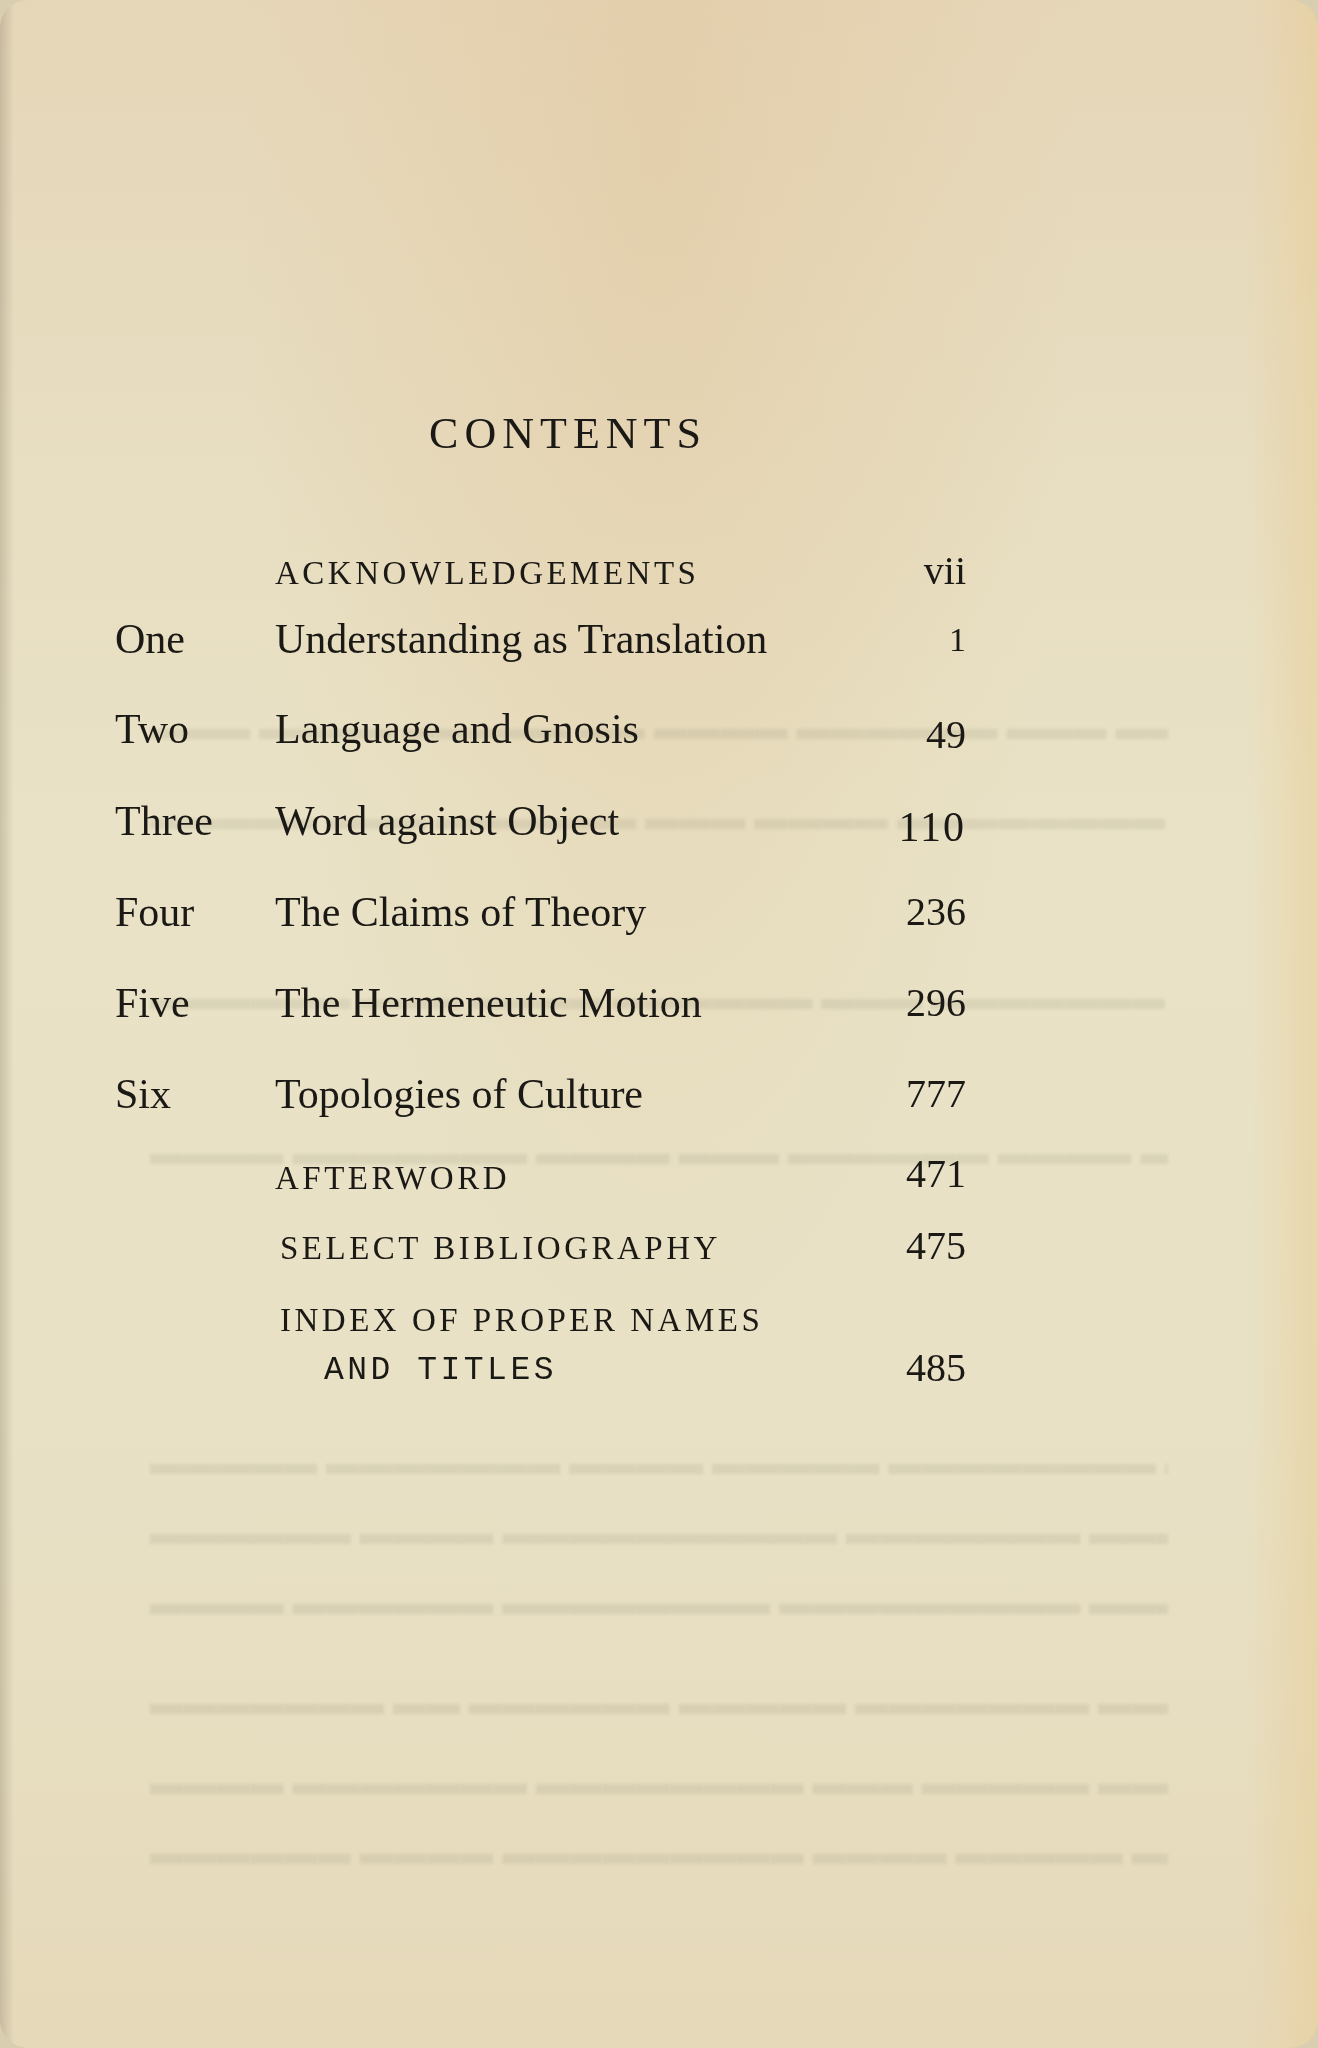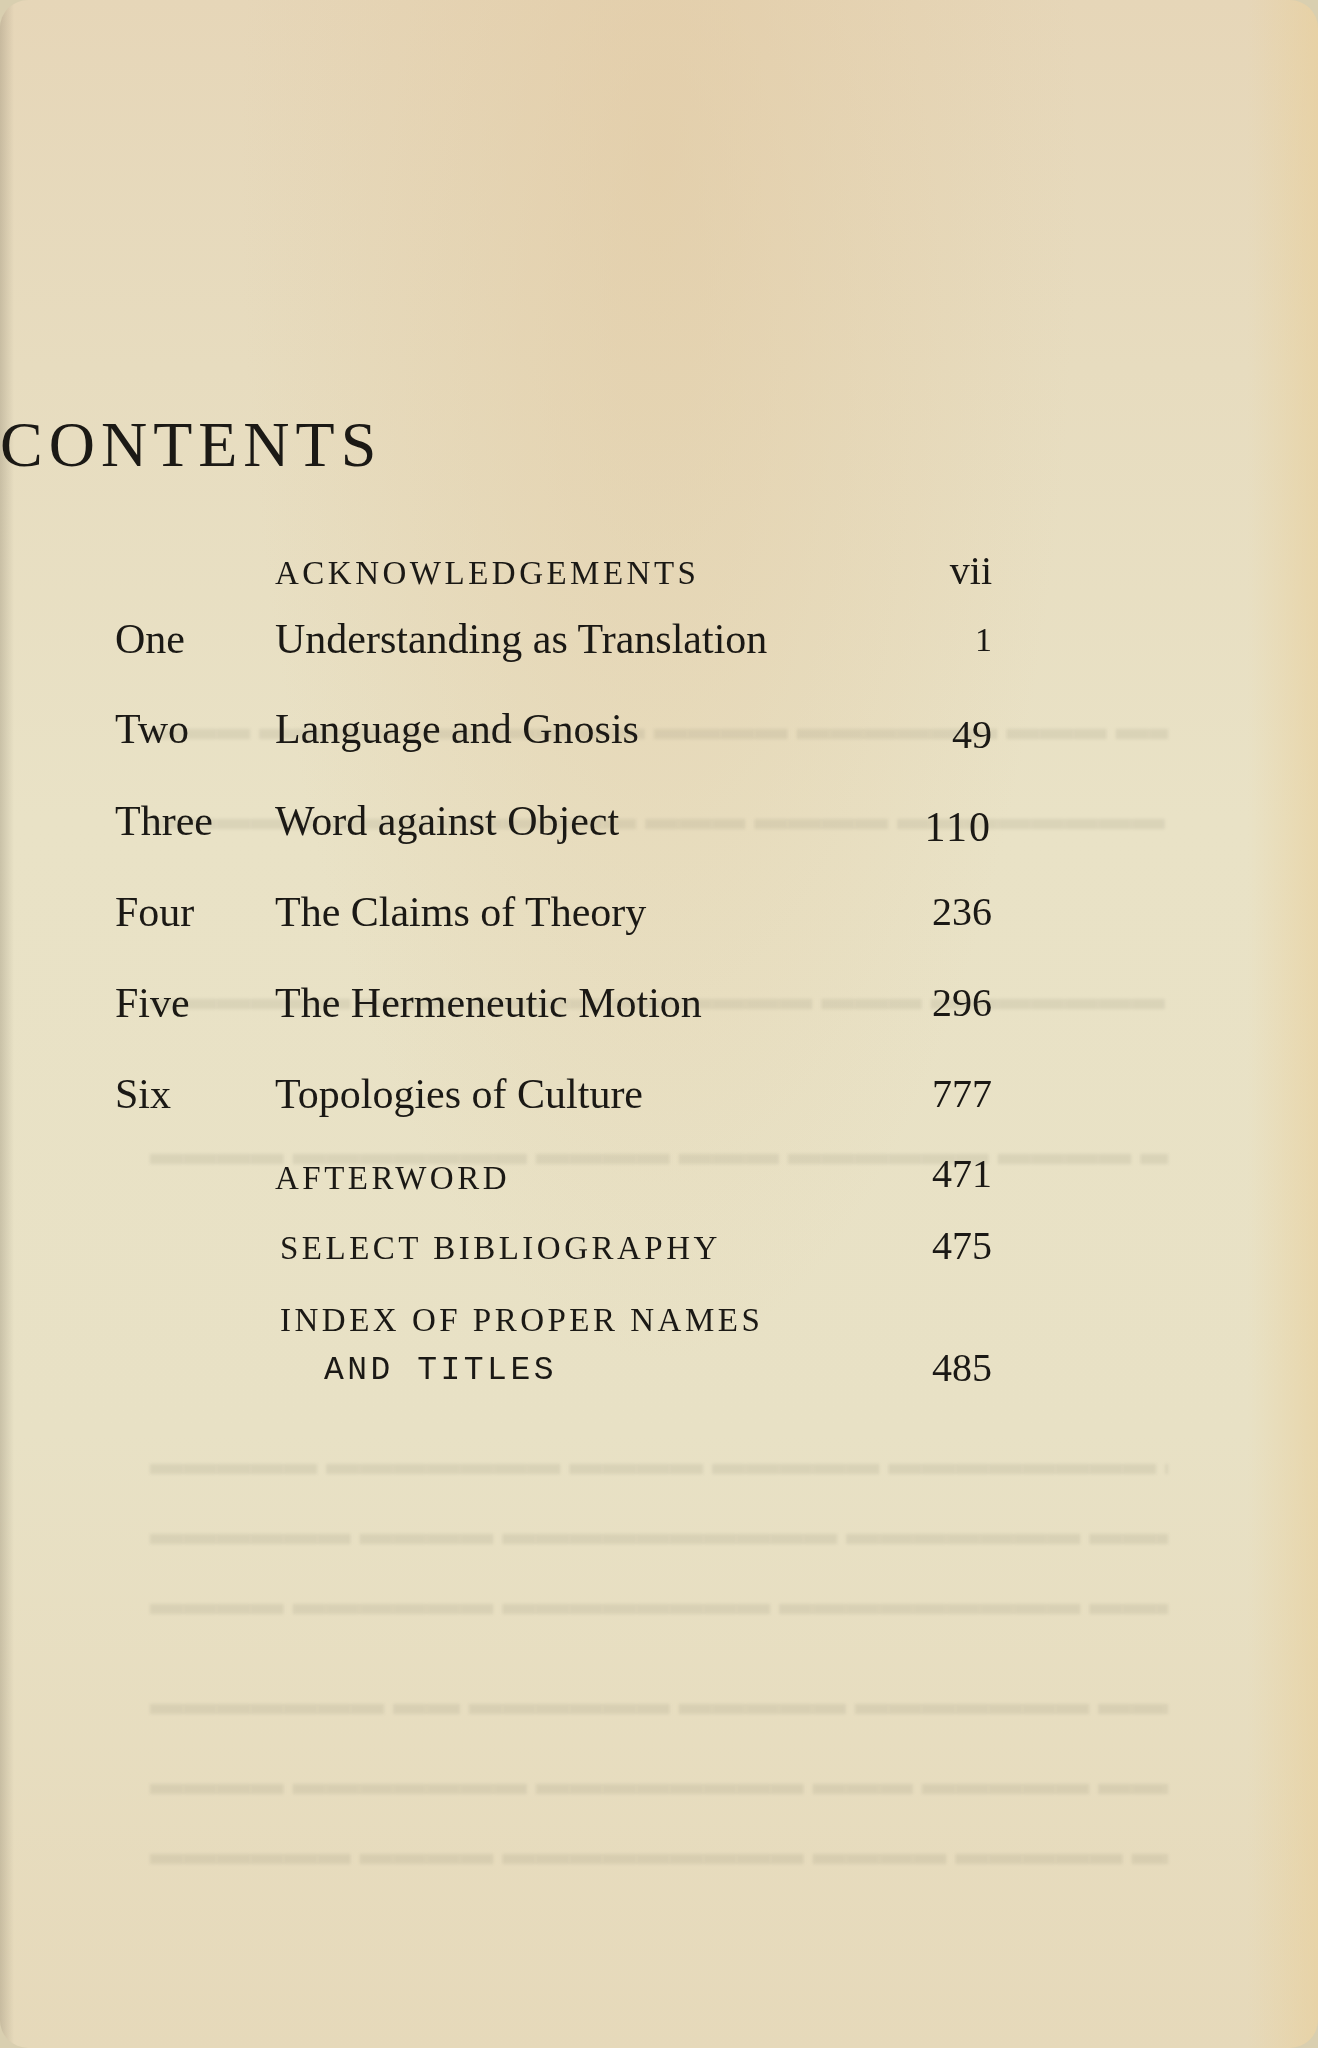--- a/index.html
+++ b/index.html
@@ -17,28 +17,28 @@
         linear-gradient(270deg, rgba(232,205,150,0.55) 0px, rgba(232,205,150,0) 70px),
         linear-gradient(180deg, #e6d6b8 0%, #e7dcbf 18%, #e9e2c6 40%, #e8e1c5 70%, #e6d9ba 100%);
       overflow: hidden;
     }
     .bleed {
       position: absolute; left: 150px; right: 150px; color: rgba(90,85,70,0.10);
       font-size: 33px; line-height: 46px; letter-spacing: 0.5px; white-space: nowrap; overflow: hidden;
       filter: blur(1.6px);
     }
     .heading {
-      position: absolute; left: 0; width: 1136px; top: 408px; 
-      font-size: 64px; letter-spacing: 6px; color: #1b1915;
+      position: absolute; left: 0; width: 1136px; top: 408px; text-align: center;
+      font-size: 44px; letter-spacing: 6px; color: #1b1915;
     }
     .row { position: absolute; left: 0; width: 1318px; color: #1b1915; }
     .num { position: absolute; left: 115px; font-size: 42px; }
     .title { position: absolute; left: 275px; font-size: 42px; white-space: nowrap; }
     .title.caps { font-size: 33px; letter-spacing: 3.5px; }
-    .page-no { position: absolute; right: 326px; font-size: 40px; text-align: left; }
+    .page-no { position: absolute; right: 352px; font-size: 40px; text-align: left; }
     .watermark {
       position: absolute; left: 885px; top: 1968px; font-size: 40px; color: #f4f1ea;
       font-family: "DejaVu Sans", sans-serif; letter-spacing: 1px;
       text-shadow: 1px 1px 2px rgba(60,55,45,0.55), 0 0 1px rgba(60,55,45,0.6);
     }
   </style>
 </head>
 <body>
 
 <div class="page">

